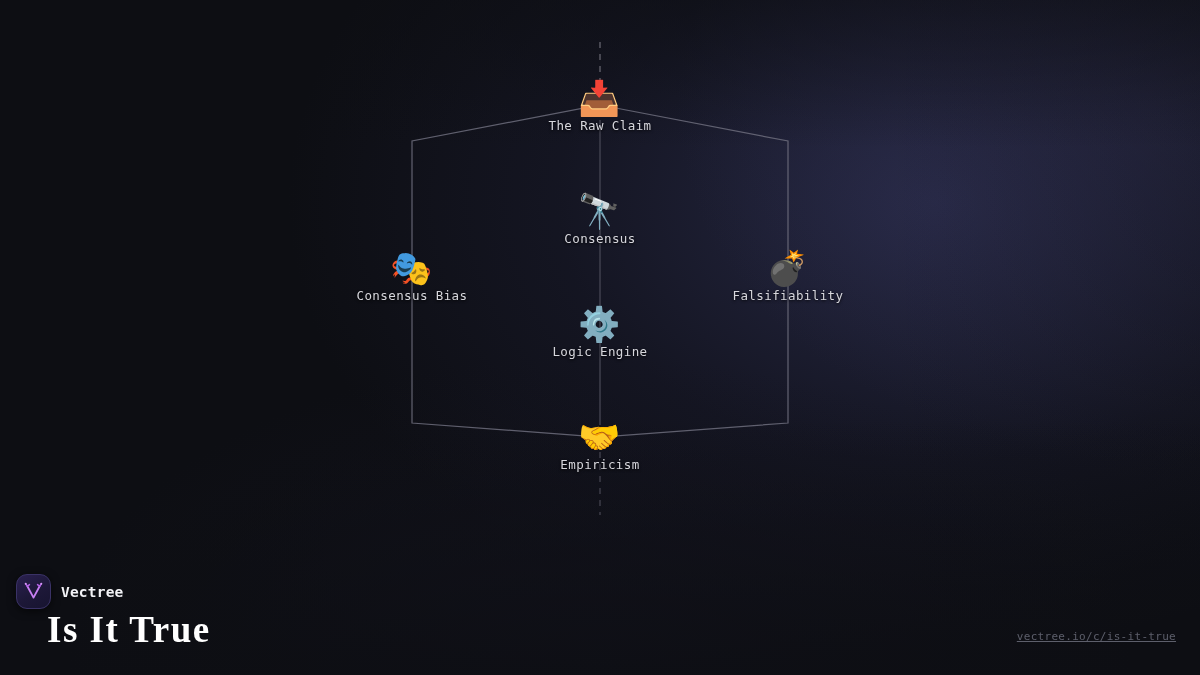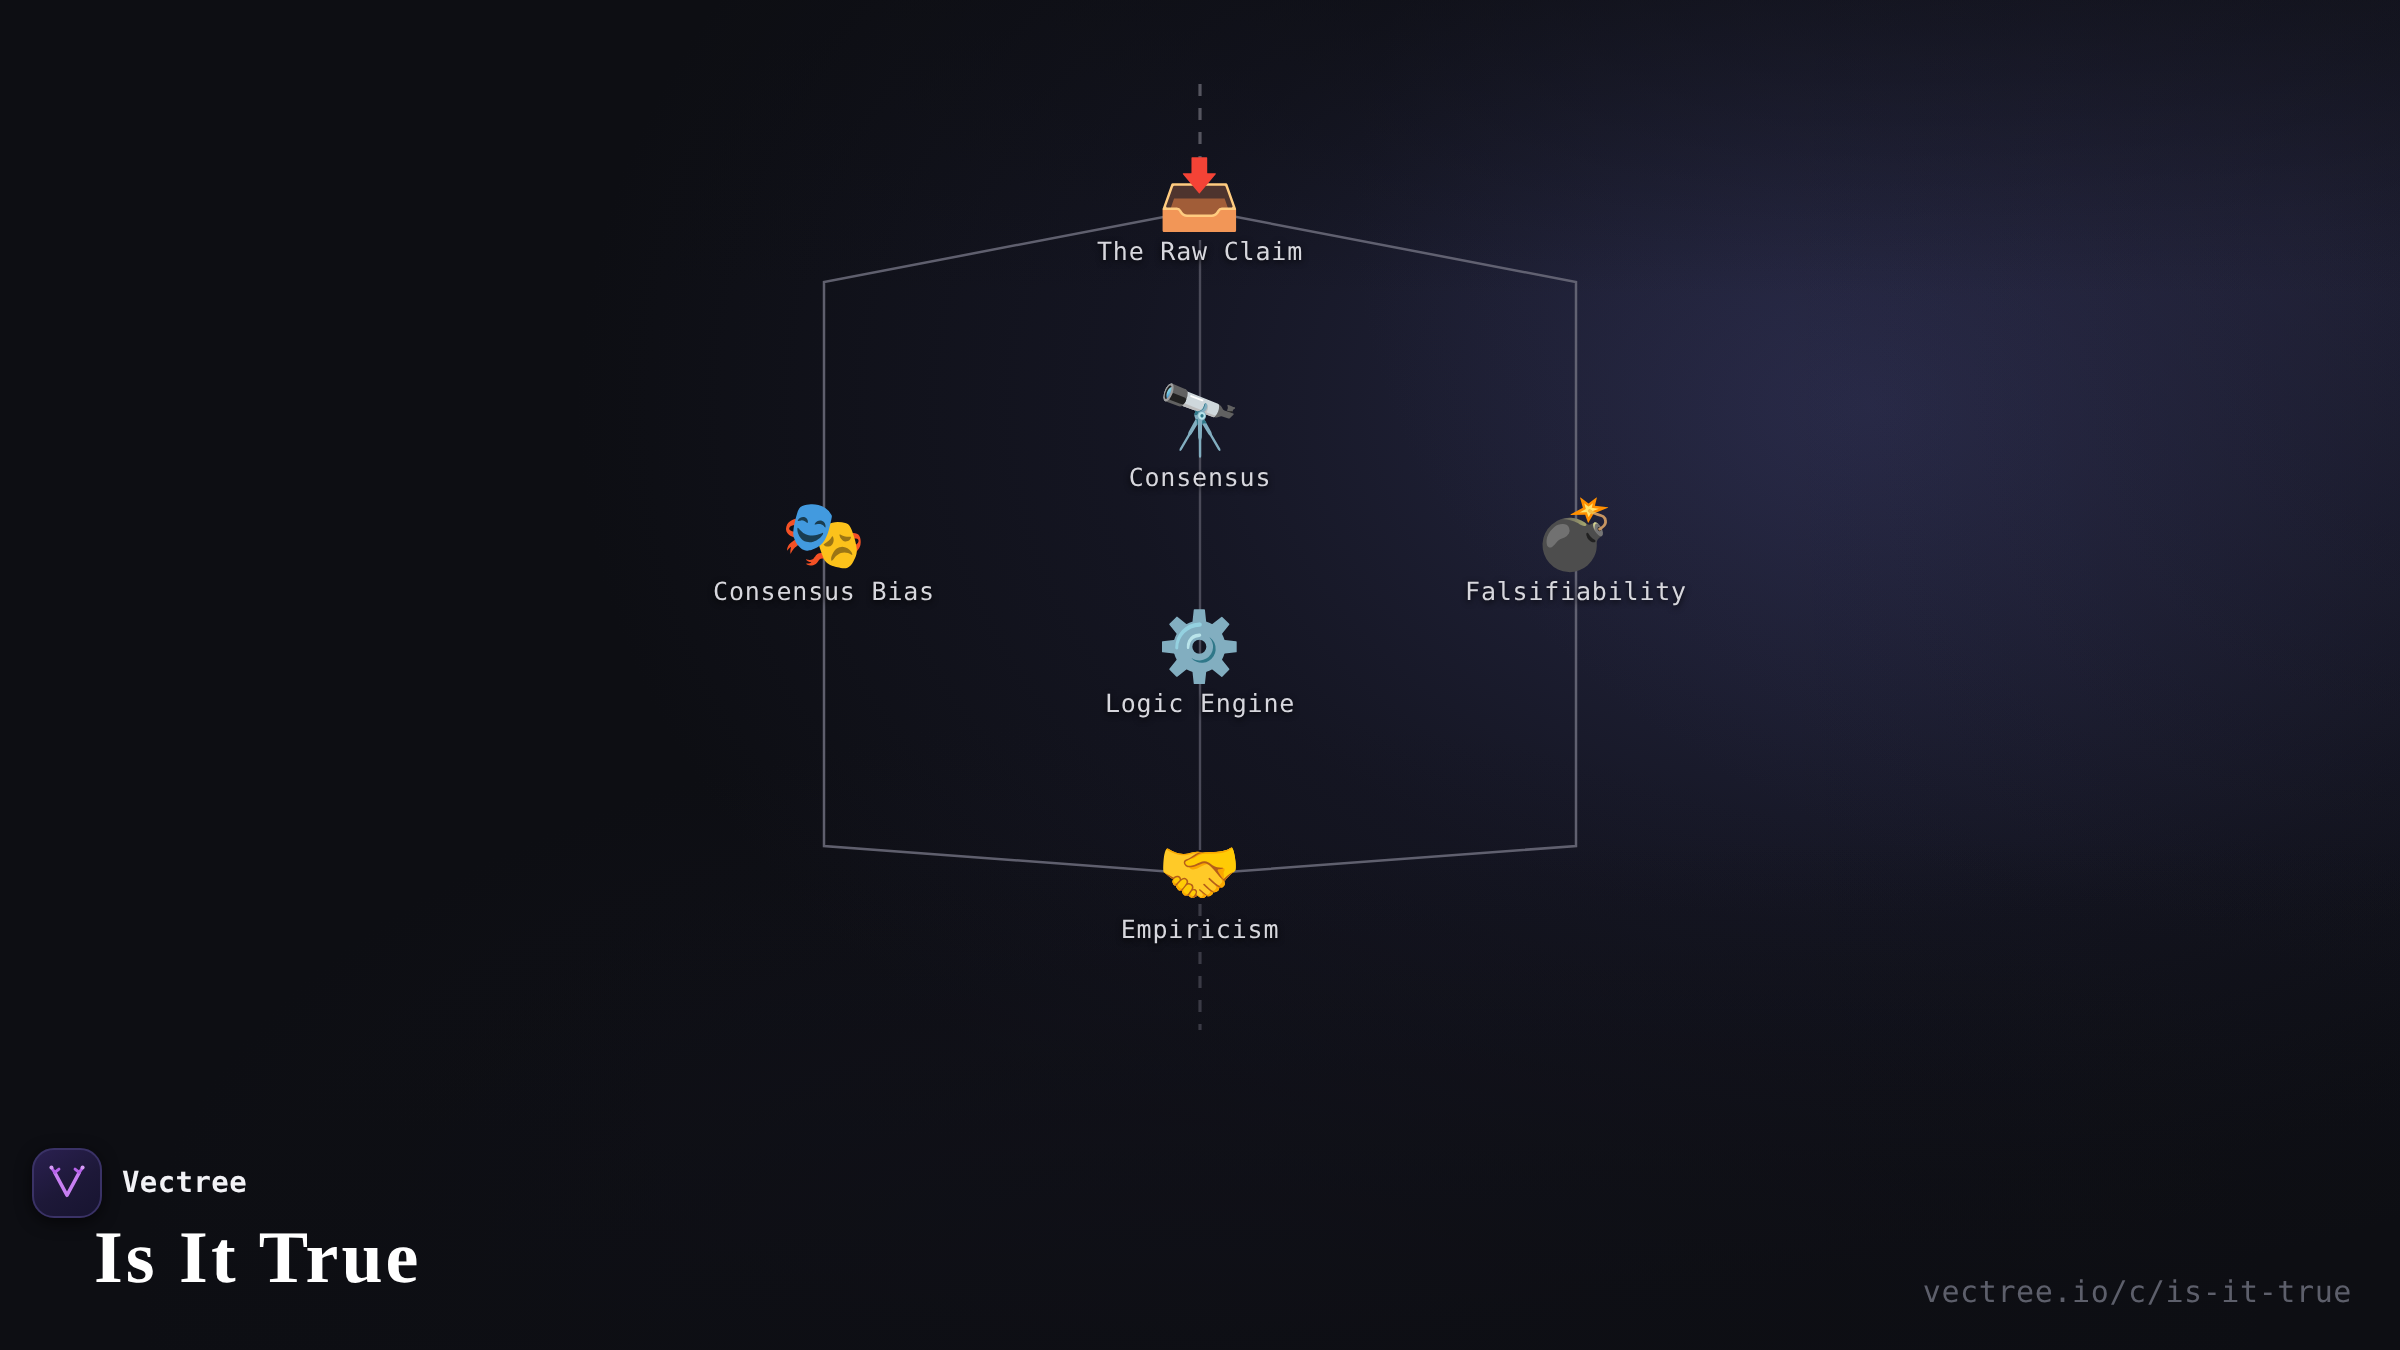--- a/index.html
+++ b/index.html
@@ -126,25 +126,26 @@
     font-size: 37px;
     font-weight: bold;
     color: #ffffff;
     letter-spacing: 1.5px;
     line-height: 44px;
     margin-left: 25px;
   }
   .footer-url {
     position: absolute;
     right: 24px;
-    bottom: 20px;
-    font-family: "DejaVu Sans Mono", "Liberation Mono", monospace;
-    font-size: 15px;
+    bottom: 32px;
+    font-family: "DejaVu Sans Mono", "Liberation Mono", monospace;
+    font-size: 11px;
     color: #5d5f6b;
     letter-spacing: 0.3px;
+    text-decoration: underline;
   }
 </style>
 </head>
 <body>
 
 <div class="bg-base"></div>
 <div class="bg-glow-a"></div>
 <div class="bg-glow-b"></div>
 <div class="bg-glow-c"></div>
 <div class="bg-vignette"></div>

